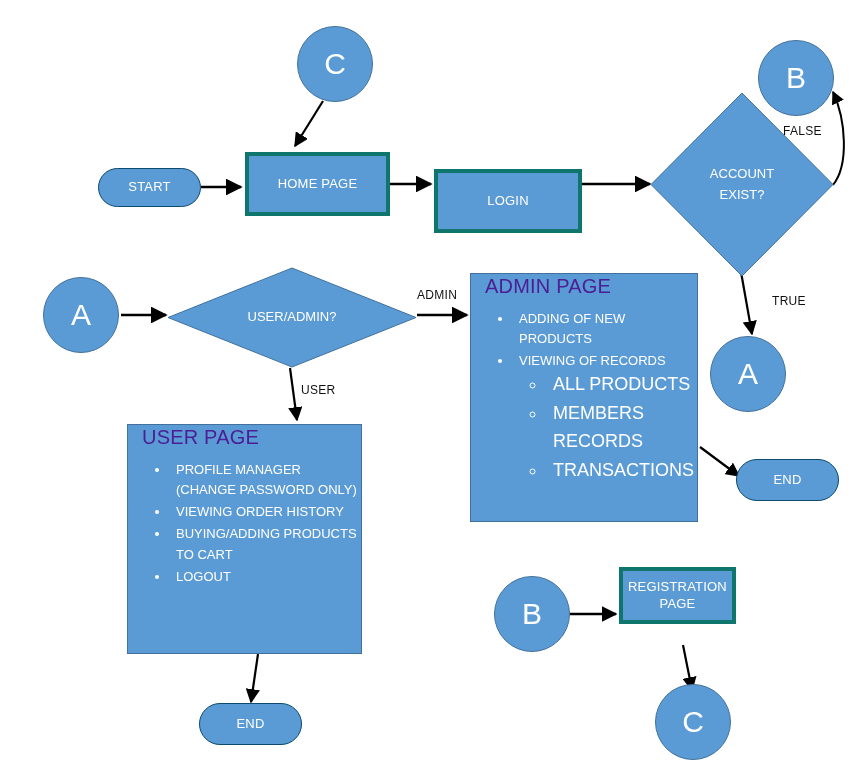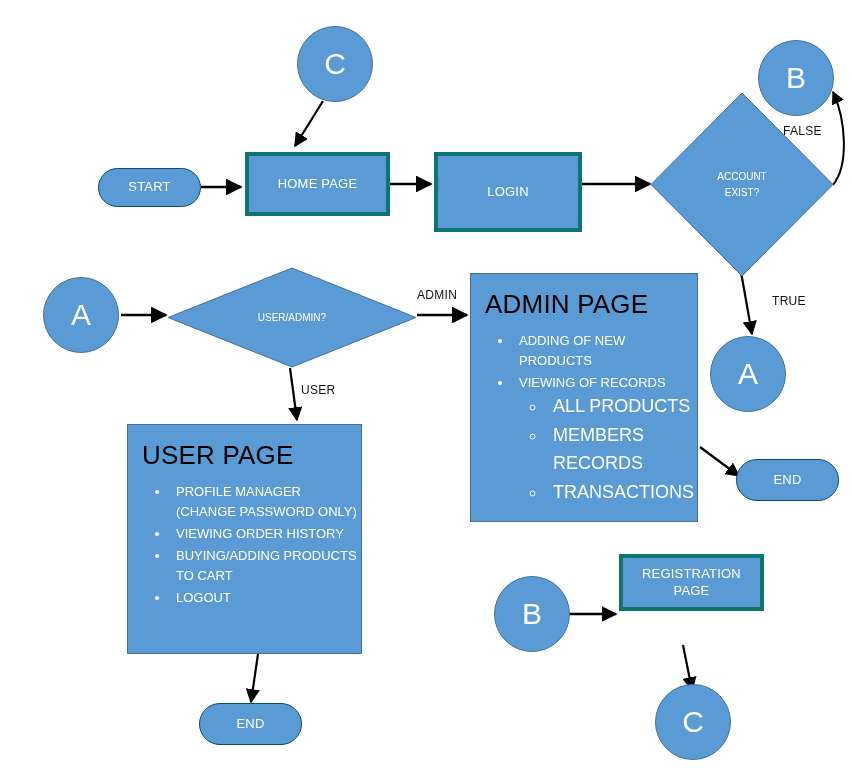--- a/index.html
+++ b/index.html
@@ -53,23 +53,23 @@
     border: 1px solid #41719C;
     display: block;
     text-align: left;
     padding: 0;
   }
   .nlabel {
     font-size: 13px;
     letter-spacing: 0.2px;
   }
   .panel-title {
-    font-size: 26px;
-    padding: 14px 0 4px 14px;
-    color: #000000;
+    font-size: 20px;
+    padding: 0 0 4px 14px;
+    color: #4c1d95;
     letter-spacing: 0.2px;
   }
   ul.panel-list {
     margin: 6px 0 0 0;
     padding-left: 42px;
     list-style-type: disc;
     font-size: 13px;
     color: #ffffff;
   }
   ul.panel-list > li {
@@ -106,21 +106,21 @@
   .diamond-text {
     position: absolute;
     left: 0;
     top: 0;
     width: 100%;
     height: 100%;
     display: flex;
     align-items: center;
     justify-content: center;
     color: #ffffff;
-    font-size: 10px;
+    font-size: 13px;
     text-align: center;
     line-height: 1.55;
   }
 </style>
 </head>
 <body>
 
 <div id="canvas">
 
   <svg id="edges" viewBox="0 0 852 772" width="852" height="772">
@@ -166,21 +166,21 @@
   </div>
 
   <div class="node terminator" style="left:98px; top:168px; width:103px; height:39px;">
     <span class="nlabel">START</span>
   </div>
 
   <div class="node rect" style="left:245px; top:152px; width:145px; height:64px;">
     <span class="nlabel">HOME PAGE</span>
   </div>
 
-  <div class="node rect" style="left:434px; top:152px; width:148px; height:80px;">
+  <div class="node rect" style="left:434px; top:169px; width:148px; height:64px;">
     <span class="nlabel">LOGIN</span>
   </div>
 
   <div class="diamond-wrap" style="left:650px; top:92px; width:184px; height:185px;">
     <svg width="184" height="185" viewBox="0 0 184 185">
       <polygon points="92,1 183,92.5 92,184 1,92.5" fill="#5B9BD5" stroke="#41719C" stroke-width="1"></polygon>
     </svg>
     <div class="diamond-text">
       <div>
         <div>ACCOUNT</div>
@@ -256,21 +256,21 @@
   </div>
 
   <div class="node terminator" style="left:199px; top:703px; width:103px; height:42px;">
     <span class="nlabel">END</span>
   </div>
 
   <div class="node connector" style="left:494px; top:576px; width:76px; height:76px;">
     <span>B</span>
   </div>
 
-  <div class="node rect" style="left:619px; top:554px; width:145px; height:57px;">
+  <div class="node rect" style="left:619px; top:567px; width:117px; height:57px;">
     <div>
       <div class="nlabel">REGISTRATION</div>
       <div class="nlabel">PAGE</div>
     </div>
   </div>
 
   <div class="node connector" style="left:655px; top:684px; width:76px; height:76px;">
     <span>C</span>
   </div>
 

